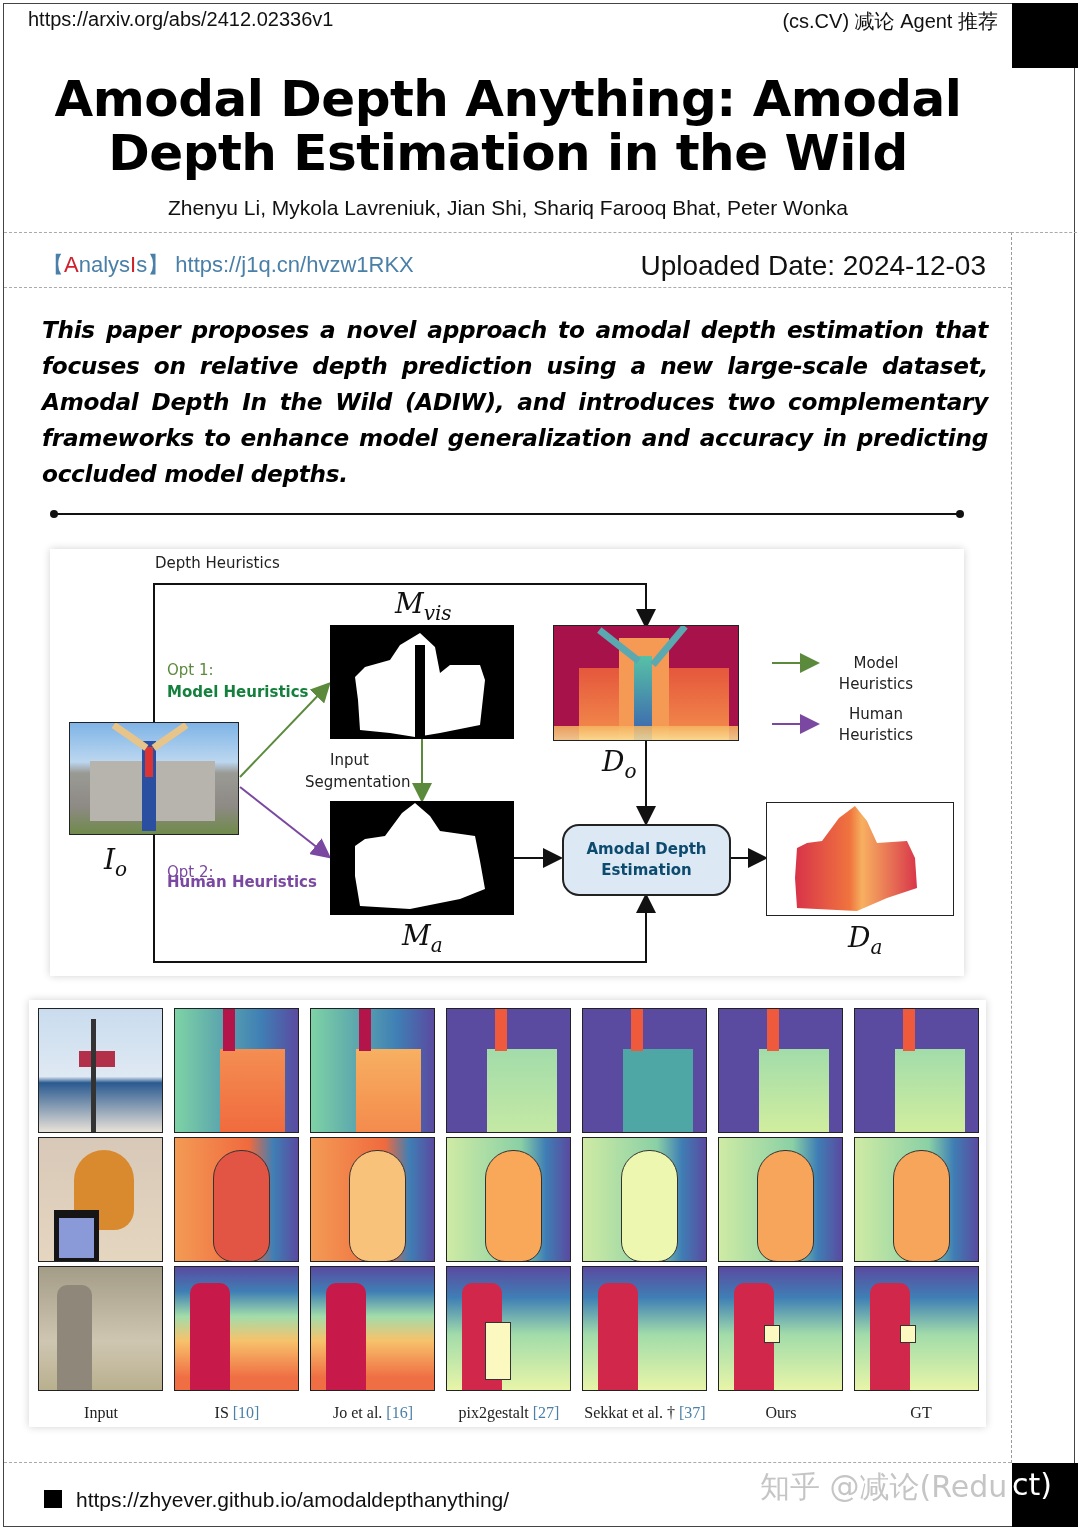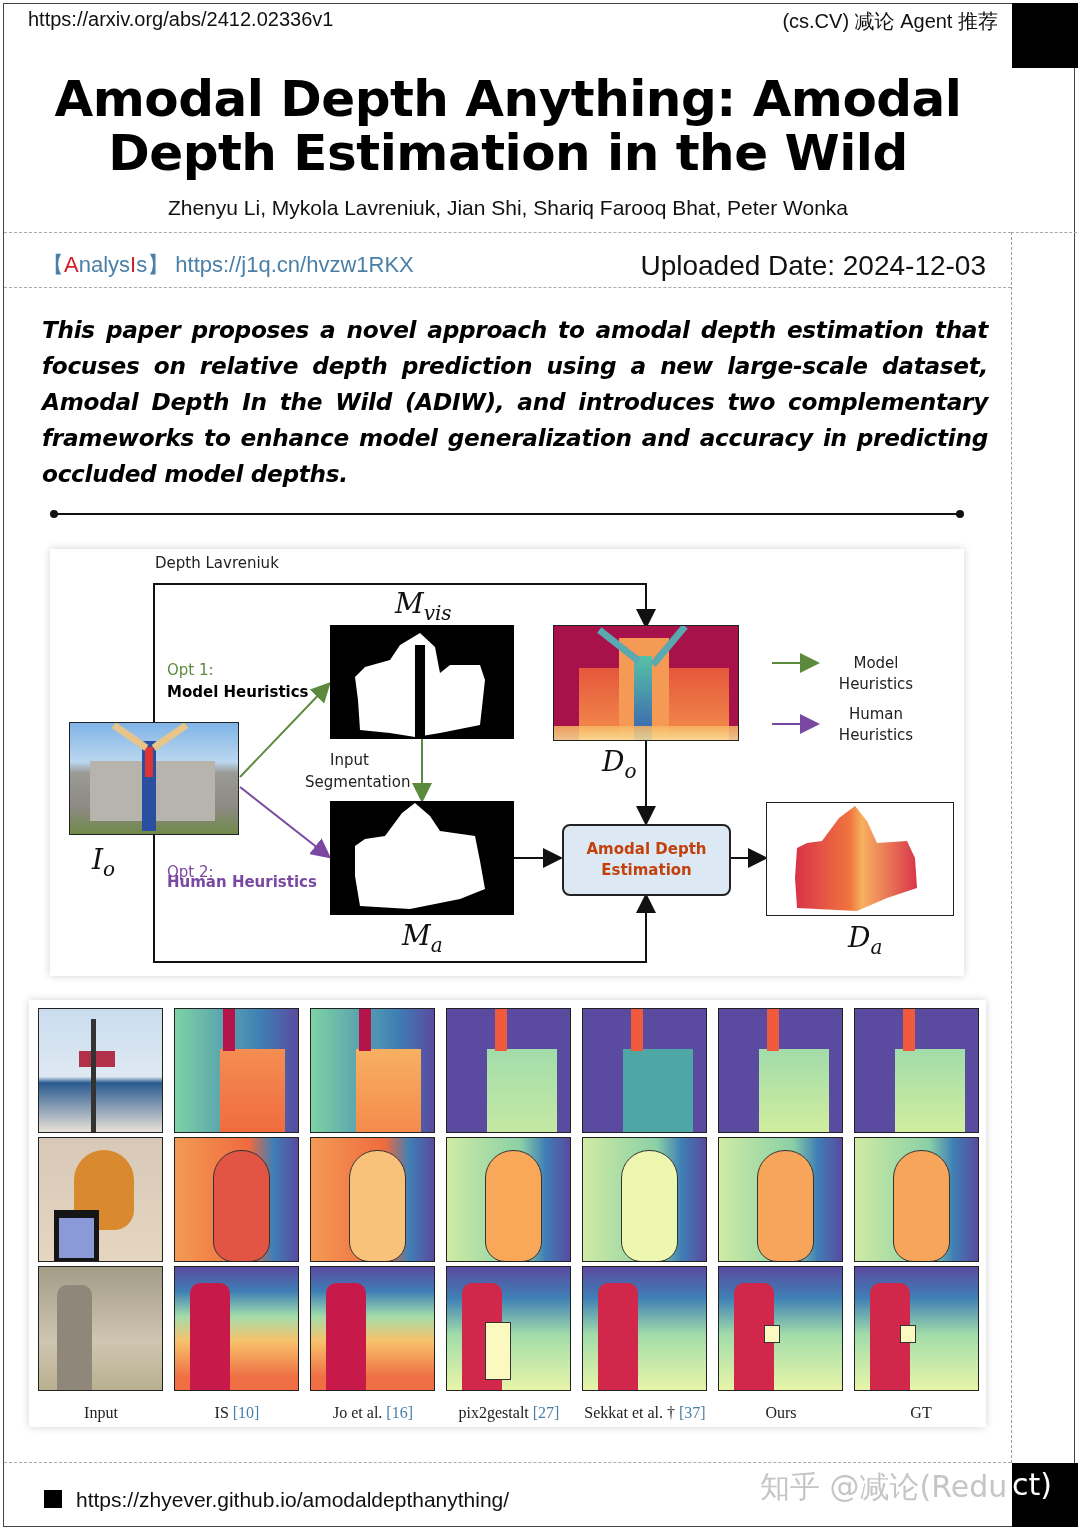--- a/index.html
+++ b/index.html
@@ -20,21 +20,21 @@
     .abstract { position: absolute; left: 42px; top: 312px; width: 946px; font-family: "DejaVu Sans", sans-serif; font-style: italic; font-weight: bold; font-size: 23.2px; line-height: 36px; text-align: justify; letter-spacing: -0.3px; }
     .sep { position: absolute; left: 54px; top: 513px; width: 906px; height: 2px; background: #111; }
     .sep-dot { position: absolute; top: 510px; width: 8px; height: 8px; border-radius: 50%; background: #111; }
 
     .fig1 { position: absolute; left: 50px; top: 549px; width: 914px; height: 427px; background: #fff; box-shadow: 0 0 8px rgba(0,0,0,0.18); }
     .fig1-label { position: absolute; font-family: "DejaVu Sans", sans-serif; font-size: 15px; color: #222; }
     .math { position: absolute; font-family: "DejaVu Serif", serif; font-style: italic; font-size: 28px; color: #111; }
     .math sub { font-size: 20px; }
     .mask { position: absolute; background: #000; }
     .depth-img { position: absolute; border: 1.5px solid #222; overflow: hidden; }
-    .ade-box { position: absolute; left: 512px; top: 275px; width: 165px; height: 68px; border: 2px solid #222; border-radius: 8px; background: #dce8f4; display: flex; align-items: center; justify-content: center; text-align: center; font-family: "DejaVu Sans", sans-serif; font-weight: bold; font-size: 15px; line-height: 21px; color: #c2410c; }
+    .ade-box { position: absolute; left: 512px; top: 275px; width: 165px; height: 68px; border: 2px solid #222; border-radius: 17px; background: #dce8f4; display: flex; align-items: center; justify-content: center; text-align: center; font-family: "DejaVu Sans", sans-serif; font-weight: bold; font-size: 15px; line-height: 21px; color: #0c4a6e; }
     .legend-text { position: absolute; font-family: "DejaVu Sans", sans-serif; font-size: 15px; color: #222; text-align: center; line-height: 21px; }
 
     .fig2 { position: absolute; left: 29px; top: 1000px; width: 957px; height: 427px; background: #fff; box-shadow: 0 0 8px rgba(0,0,0,0.18); }
     .tile { position: absolute; width: 125px; height: 125px; border: 1.5px solid #222; box-sizing: border-box; overflow: hidden; }
     .col-label { position: absolute; top: 404px; font-family: "Liberation Serif", serif; font-size: 16px; color: #222; text-align: center; width: 136px; }
     .col-label .ref { color: #4a7fa8; }
 
     .bottom-url { position: absolute; left: 76px; top: 1488px; font-size: 21px; color: #111; }
     .bottom-square { position: absolute; left: 44px; top: 1490px; width: 18px; height: 18px; background: #000; }
     .watermark { position: absolute; left: 760px; top: 1467px; font-size: 30px; color: rgba(150,150,150,0.55); font-family: "DejaVu Sans", sans-serif; }
@@ -99,33 +99,33 @@
 
     <line x1="190" y1="228" x2="278" y2="136" stroke="#5b8a3c" stroke-width="2" marker-end="url(#ag)"></line>
     <line x1="372" y1="190" x2="372" y2="250" stroke="#5b8a3c" stroke-width="2" marker-end="url(#ag)"></line>
 
     <line x1="190" y1="238" x2="278" y2="307" stroke="#7a48a0" stroke-width="2" marker-end="url(#ap)"></line>
 
     <line x1="722" y1="114" x2="766" y2="114" stroke="#5b8a3c" stroke-width="2" marker-end="url(#ag)"></line>
     <line x1="722" y1="175" x2="766" y2="175" stroke="#7a48a0" stroke-width="2" marker-end="url(#ap)"></line>
   </svg>
 
-  <div class="fig1-label" style="left:105px;top:5px;">Depth Lavreniuk</div>
+  <div class="fig1-label" style="left:105px;top:5px;">Depth Heuristics</div>
 
   <div class="depth-img" style="left:19px;top:173px;width:168px;height:111px;background:linear-gradient(180deg,#7fb4e6 0%,#bcd7f0 35%,#9a9a95 45%,#8e8a85 75%,#6f8a4a 100%);">
     <div style="position:absolute;left:20px;top:38px;width:125px;height:60px;background:#b7b4ad;"></div>
     <div style="position:absolute;left:72px;top:18px;width:14px;height:90px;background:#2a4fa0;"></div>
     <div style="position:absolute;left:75px;top:24px;width:8px;height:30px;background:#d33;"></div>
     <div style="position:absolute;left:40px;top:10px;width:40px;height:7px;background:#e7c48a;transform:rotate(35deg);"></div>
     <div style="position:absolute;left:80px;top:10px;width:40px;height:7px;background:#e7c48a;transform:rotate(-35deg);"></div>
   </div>
-  <div class="math" style="left:42px;top:294px;font-style:italic;"><span>I</span><sub>o</sub></div>
+  <div class="math" style="left:54px;top:294px;font-style:italic;"><span>I</span><sub>o</sub></div>
 
   <div class="fig1-label" style="left:117px;top:112px;color:#5b8a3c;">Opt 1:</div>
-  <div class="fig1-label" style="left:117px;top:134px;color:#000000;font-weight:bold;">Model Heuristics</div>
+  <div class="fig1-label" style="left:117px;top:134px;color:#15803d;font-weight:bold;">Model Heuristics</div>
   <div class="fig1-label" style="left:117px;top:302px;color:#7a48a0;margin-top:12px;">Opt 2:</div>
   <div class="fig1-label" style="left:117px;top:324px;color:#7a48a0;font-weight:bold;">Human Heuristics</div>
 
   <div class="math" style="left:345px;top:38px;"><span>M</span><sub>vis</sub></div>
   <div class="mask" style="left:280px;top:76px;width:184px;height:114px;">
     <svg width="184" height="114">
         <polygon points="25,52 35,42 60,35 70,20 90,8 105,22 110,48 120,40 150,40 155,55 150,100 110,108 98,110 85,112 60,108 30,105 28,75" fill="#fff"></polygon>
         <rect x="85" y="20" width="10" height="92" fill="#000"></rect>
       </svg>
   </div>

